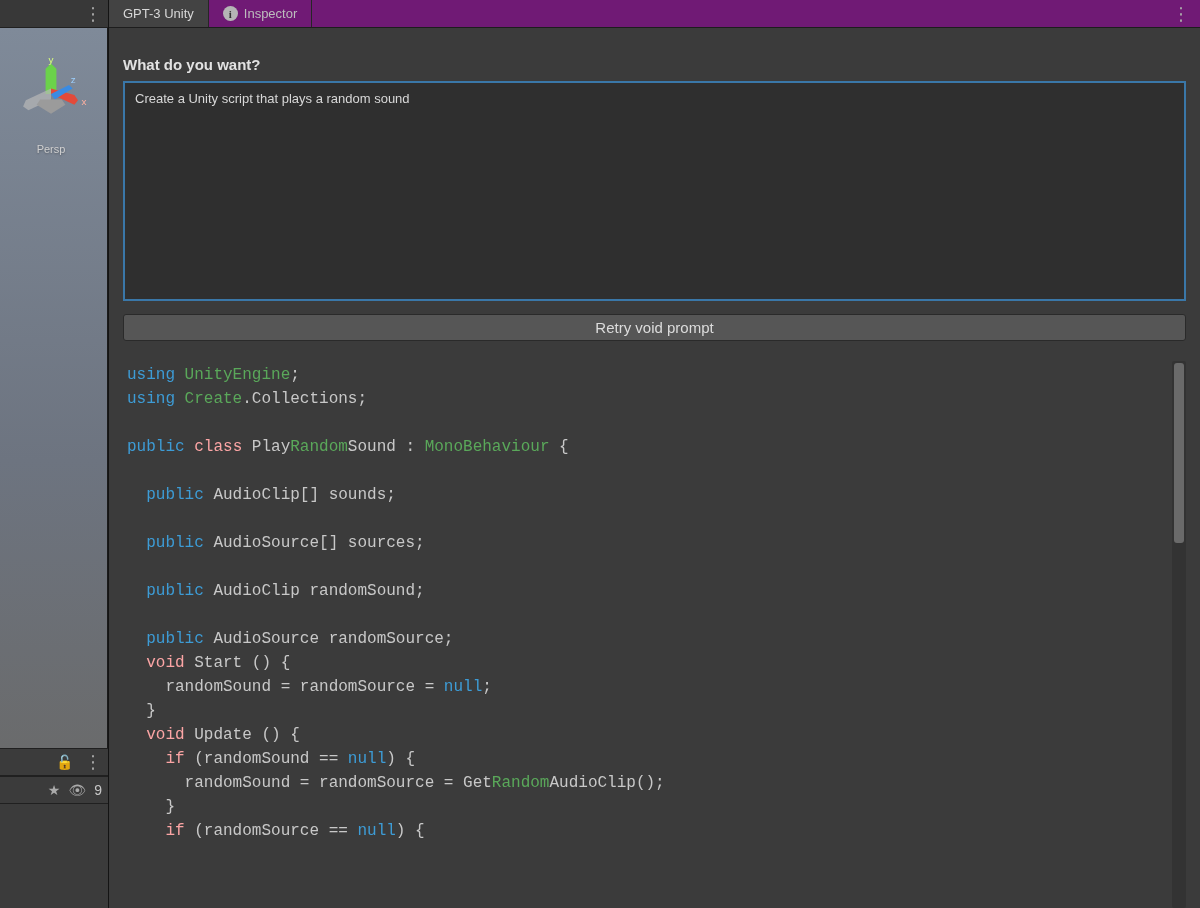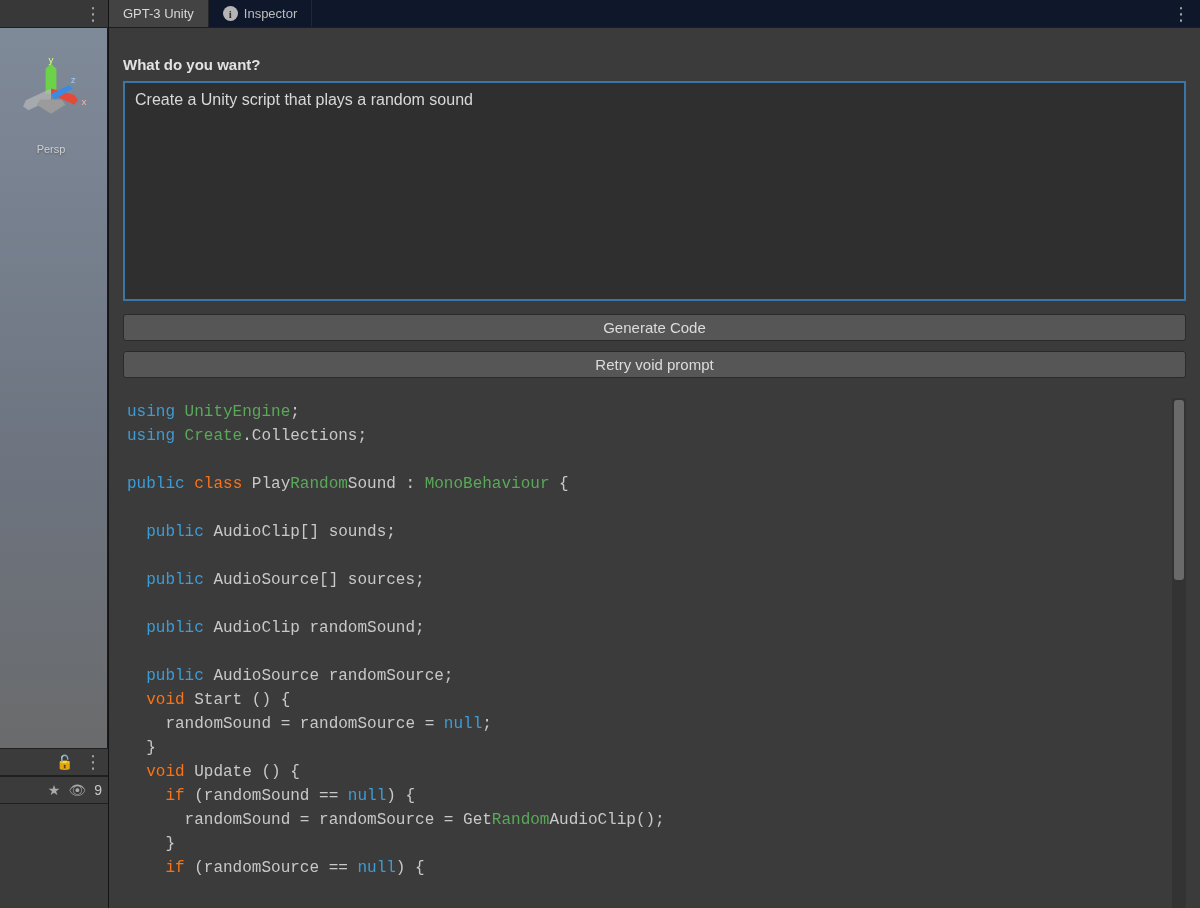--- a/index.html
+++ b/index.html
@@ -16,31 +16,31 @@
 .left-top { height: 28px; background: #383838; border-bottom: 1px solid #202020; display:flex; align-items:center; justify-content:flex-end; padding-right:6px;}
 .kebab { font-size: 18px; color:#aaa; cursor:pointer; line-height:1;}
 .scene-area { flex: 0 0 720px; background: linear-gradient(#7f8a99 0%, #6d7480 60%, #6a6b6c 100%); position:relative; border-right:1px solid #1b1b1b;}
 .gizmo { position:absolute; top:30px; right:16px; width:80px; text-align:center; }
 .gizmo svg { width:72px; height:72px; }
 .gizmo-label { color:#d0d0d0; font-size:11px; margin-top:10px; text-shadow:0 1px 2px rgba(0,0,0,.3);}
 .left-bottom { flex:1; background:#3b3b3b; }
 .left-mid-bar { height:28px; border-top:1px solid #202020; border-bottom:1px solid #202020; display:flex; align-items:center; justify-content:flex-end; padding:0 6px; gap:10px;}
 .left-mid-bar .ic { font-size:14px; color:#aaa;}
 .right-col { flex:1; height:100%; display:flex; flex-direction:column; border-left:1px solid #141414;}
-.tab-bar { height:28px; background:#0f172a; display:flex; align-items:stretch; border-bottom:1px solid #1d1d1d;}
+.tab-bar { height:28px; background:#701a75; display:flex; align-items:stretch; border-bottom:1px solid #1d1d1d;}
 .tab { display:flex; align-items:center; gap:6px; padding:0 14px; color:#bdbdbd; font-size:13px; border-right:1px solid #262626;}
 .tab.active { background:#434343; color:#d8d8d8;}
 .tab-bar .spacer{flex:1;}
 .tab-bar .kebab{align-self:center;padding:0 10px;}
 .panel { padding:12px 14px 6px 14px; }
 .prompt-label { font-size:15px; color:#e2e2e2; font-weight:600; margin-bottom:8px;margin-top:16px;}
 .textarea {
   width:100%; height:220px; resize:none;
   background:#2f2f2f; border:2px solid #3a77a8;
-  color:#d8d8d8; font-size:16px; padding:8px 10px;
+  color:#d8d8d8; font-size:13px; padding:8px 10px;
   outline:none; font-family: Arial, sans-serif;
 }
 .btn {
   background:#565656; color:#dcdcdc; border:1px solid #2a2a2a;
   border-radius:3px; text-align:center; font-size:15px;
   padding:4px 0; cursor:pointer;
 }
 .button-row{display:flex;gap:6px;margin-top:10px;}
 .button-row .btn{flex:1;}
 .btn-wide{width:100%;margin-top:10px;}
@@ -49,21 +49,21 @@
   flex:1;
   font-family: Liberation Mono, monospace;
   font-size:16px; line-height:1.5; color:#c8c8c8;
   white-space:pre; overflow:hidden;
   padding:2px 4px 10px 4px;
 }
 .scrollbar-v { width:14px; background:#333; position:relative; border-radius:2px;}
 .scrollbar-thumb { position:absolute; left:2px; right:2px; top:2px; height:180px; background:#6a6a6a; border-radius:3px;}
 .footer { padding:10px 14px 14px 14px;}
 .kw-blue   { color:#3d9cd6; }
-.kw-red    { color:#f97316;text-align:center; }
+.kw-red    { color:#fca5a5;text-align:center; }
 .kw-green  { color:#5aa85a; }
 .info-icon { display:inline-flex; width:15px; height:15px; background:#b5b5b5; color:#333; border-radius:50%; align-items:center; justify-content:center; font-size:11px; font-weight:bold; font-family:serif;}
 </style>
 </head>
 <body>
 
 <div class="left-col">
   <div class="left-top">
     <span class="kebab">⋮</span>
   </div>
@@ -105,21 +105,20 @@
       <span>Inspector</span>
     </div>
     <div class="spacer"></div>
     <span class="kebab">⋮</span>
   </div>
 
   <div class="panel">
     <div class="prompt-label">What do you want?</div>
     <textarea class="textarea" style="">Create a Unity script that plays a random sound</textarea>
 
-    <div class="btn btn-wide">Generate Code</div>
     <div class="button-row">
       <div class="btn">Retry void prompt</div>
     </div>
   </div>
 
   <div class="code-wrap">
     <div class="code-block" id="code-block"><span class="kw-blue">using </span><span class="kw-green">UnityEngine</span><span>;
 </span><span class="kw-blue">using </span><span class="kw-green">Create</span><span>.Collections;
 
 </span><span class="kw-blue">public </span><span class="kw-red">class </span><span>Play</span><span class="kw-green">Random</span><span>Sound : </span><span class="kw-green">MonoBehaviour</span><span> {

